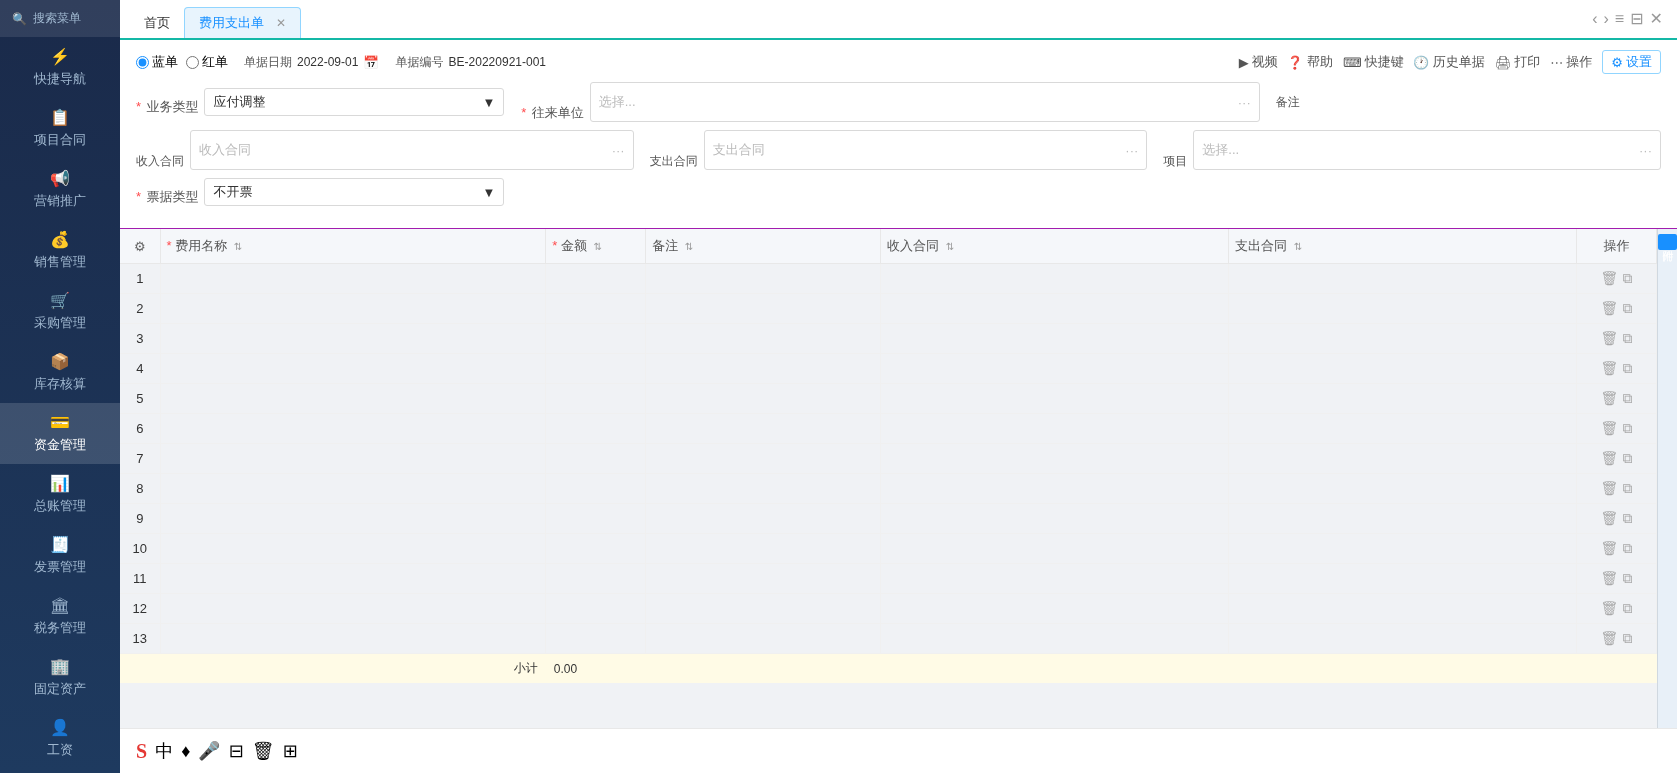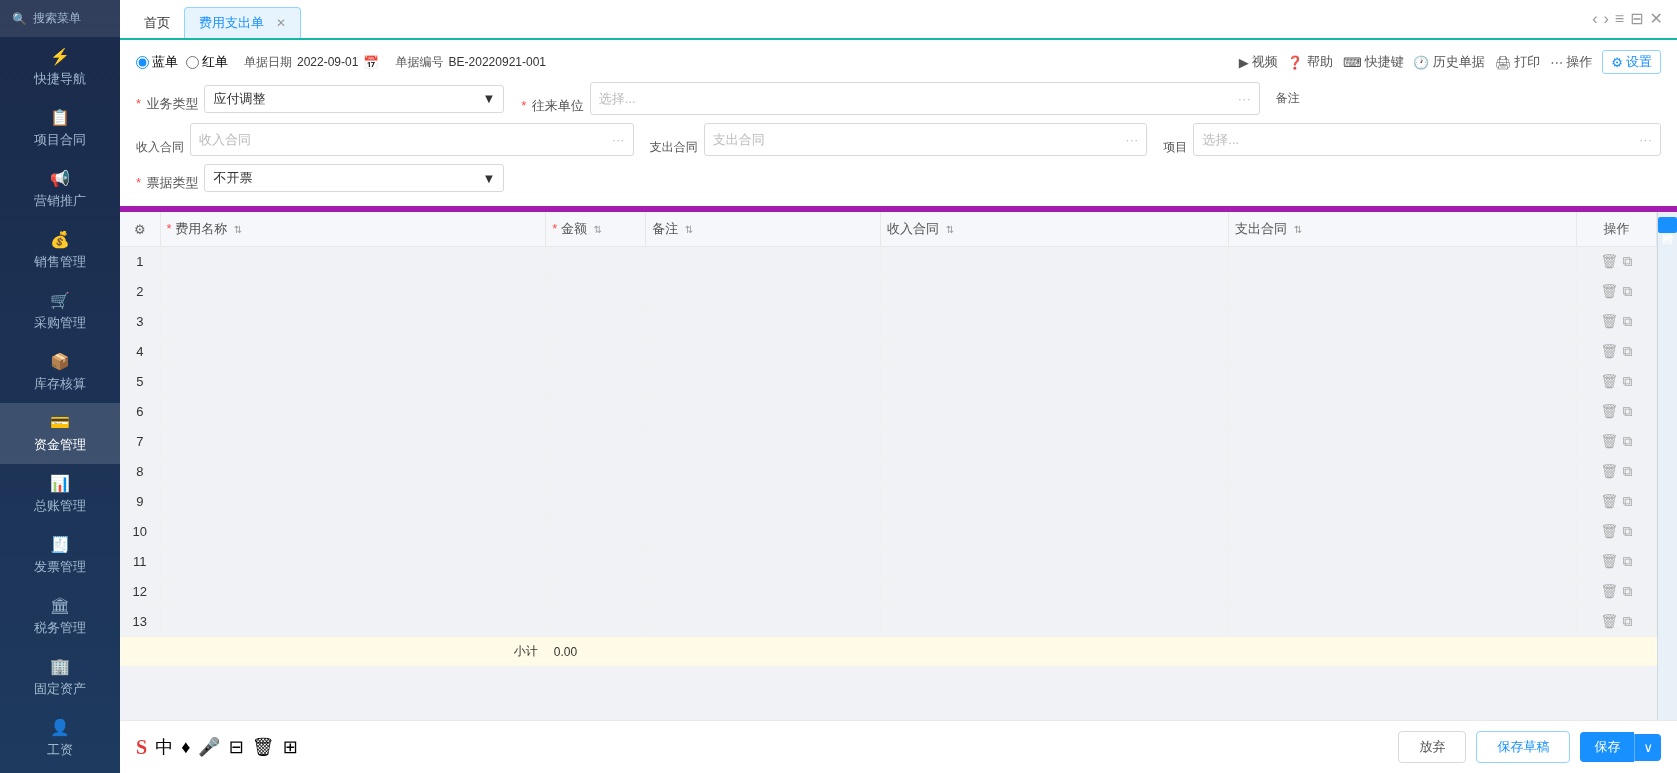--- a/index.html
+++ b/index.html
@@ -83,21 +83,21 @@
       display: flex;
       align-items: flex-end;
       gap: 6px;
       flex: 1;
       min-width: 200px;
     }
     .form-field label { color: #555; font-size: 12px; white-space: nowrap; }
     .form-field .required { color: #ff4d4f; margin-right: 2px; }
     .form-input {
       flex: 1;
-      height: 33px;
+      height: 40px;
       border: 1px solid #d9d9d9;
       border-radius: 3px;
       padding: 0 8px;
       font-size: 12px;
       color: #333;
       background: #fff;
       display: flex;
       align-items: center;
       justify-content: space-between;
       cursor: pointer;
@@ -275,23 +275,23 @@
     .window-controls {
       display: flex;
       align-items: center;
       gap: 6px;
       padding-right: 4px;
     }
     .window-btn { font-size: 16px; color: #999; cursor: pointer; line-height: 1; }
 
     .form-container {
       background: #fff;
-      padding: 10px 16px 6px;
+      padding: 10px 16px 14px;
       flex-shrink: 0;
-      border-bottom: 6px solid #a21caf;
+      border-bottom: 1px solid #a21caf;
     }
 
     .top-bar {
       display: flex;
       align-items: center;
       justify-content: space-between;
       margin-bottom: 8px;
     }
     .top-bar-left { display: flex; align-items: center; gap: 16px; }
     .top-bar-right { display: flex; align-items: center; gap: 10px; }
@@ -748,23 +748,15 @@
   <div class="footer">
     <div class="footer-icons">
       <span style="color:#e53935; font-size:20px; font-weight:bold; font-family:serif;">S</span>
       <span class="footer-icon">中</span>
       <span class="footer-icon">♦</span>
       <span class="footer-icon">🎤</span>
       <span class="footer-icon">⊟</span>
       <span class="footer-icon">🗑</span>
       <span class="footer-icon">⊞</span>
     </div>
-    <div class="footer-buttons">
-      <button class="btn btn-default">放弃</button>
-      <button class="btn btn-secondary">保存草稿</button>
-      <div class="btn-save-dropdown">
-        <button class="btn-save-main">保存</button>
-        <button class="btn-save-arrow">∨</button>
-      </div>
-    </div>
   </div>
 
 </div>
 
 </body></html>

